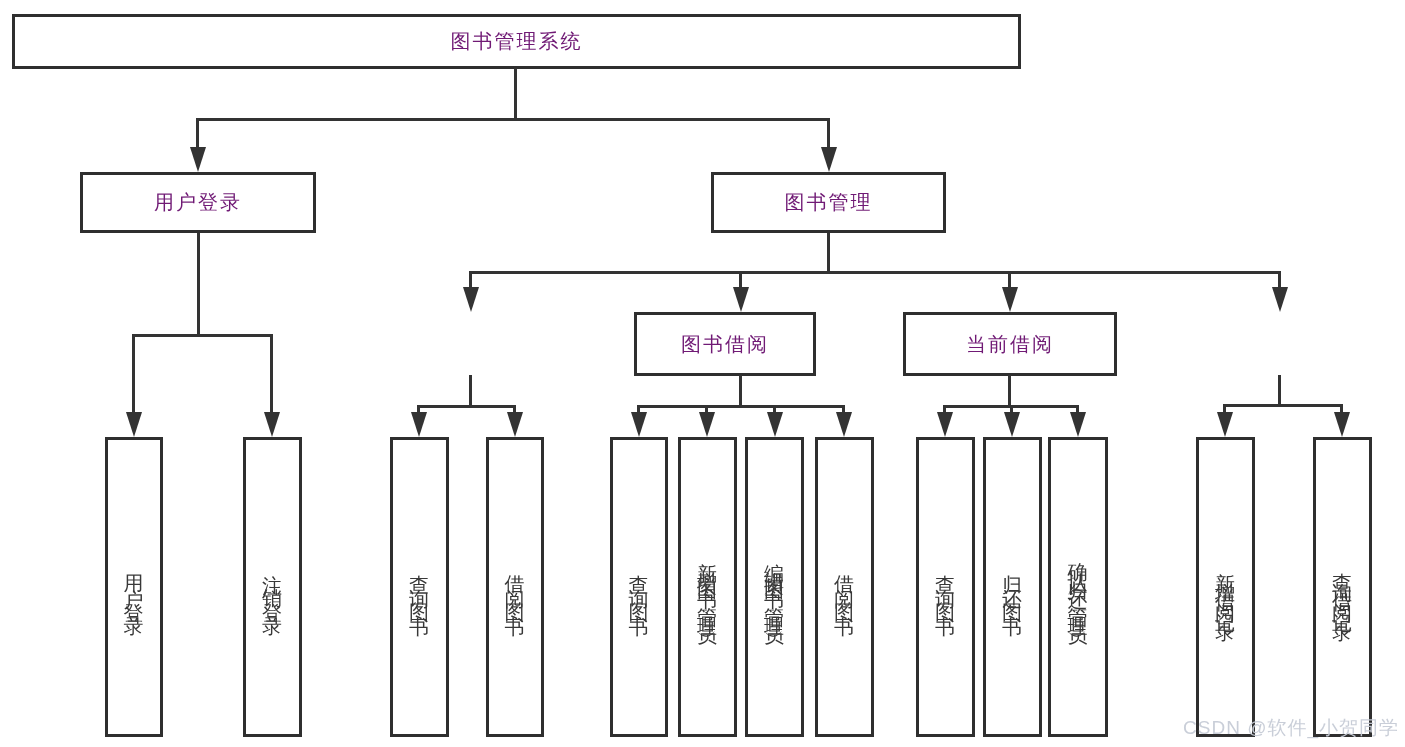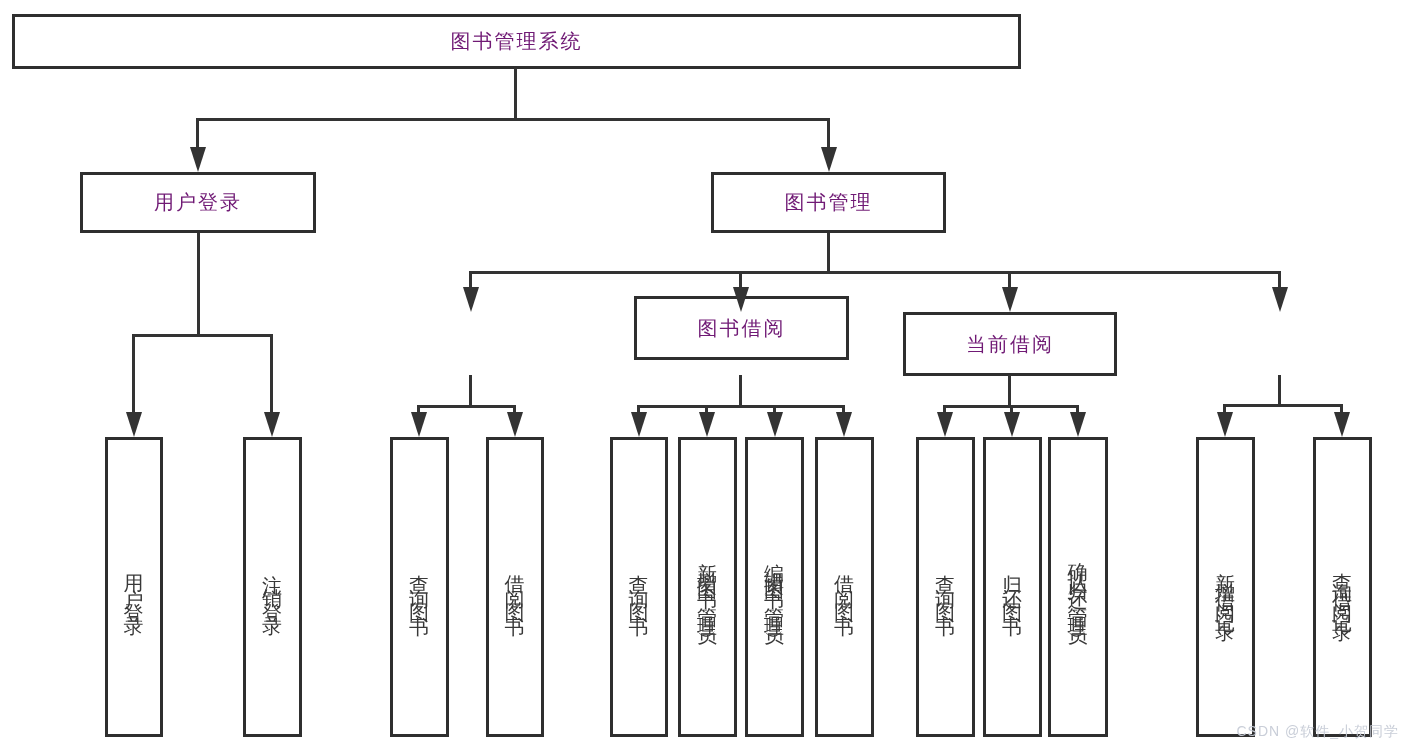--- a/index.html
+++ b/index.html
@@ -40,21 +40,21 @@
   .hline{position:absolute;height:3px;background:#333333;}
   .arrow{
     position:absolute;width:0;height:0;
     border-left:8px solid transparent;
     border-right:8px solid transparent;
     border-top:25px solid #333333;
   }
   .watermark{
     position:absolute;
     right:6px;bottom:6px;
-    font-size:14px;
+    font-size:19px;
     color:rgba(198,203,214,0.95);
     letter-spacing:1px;
     white-space:nowrap;
   }
 </style>
 </head>
 <body>
 
 <div id="canvas">
 
@@ -64,21 +64,21 @@
 
   <div class="box" style="left:80px;top:172px;width:236px;height:61px;">
     <span class="h-label">用户登录</span>
   </div>
 
   <div class="box" style="left:711px;top:172px;width:235px;height:61px;">
     <span class="h-label">图书管理</span>
   </div>
 
 
-  <div class="box" style="left:634px;top:296px;width:215px;height:64px;">
+  <div class="box" style="left:634px;top:312px;width:182px;height:64px;">
     <span class="h-label">图书借阅</span>
   </div>
 
   <div class="box" style="left:903px;top:312px;width:214px;height:64px;">
     <span class="h-label">当前借阅</span>
   </div>
 
 
   <div class="box" style="left:105px;top:437px;width:58px;height:300px;">
     <span class="v-label">用户登录</span>

